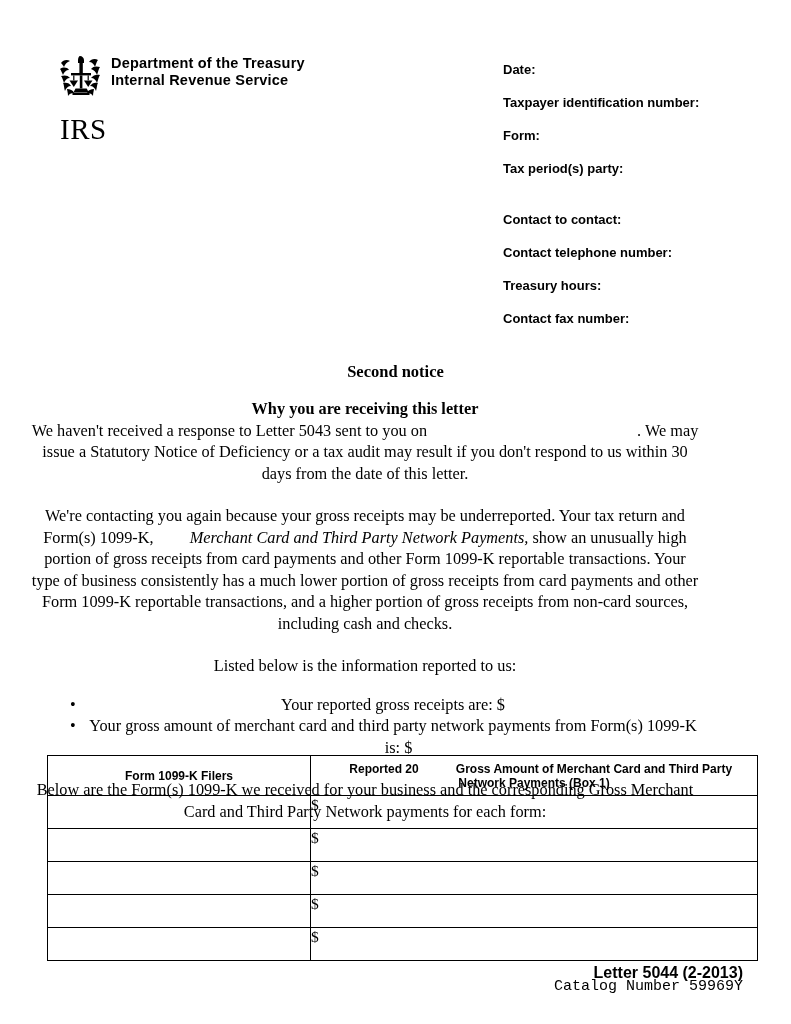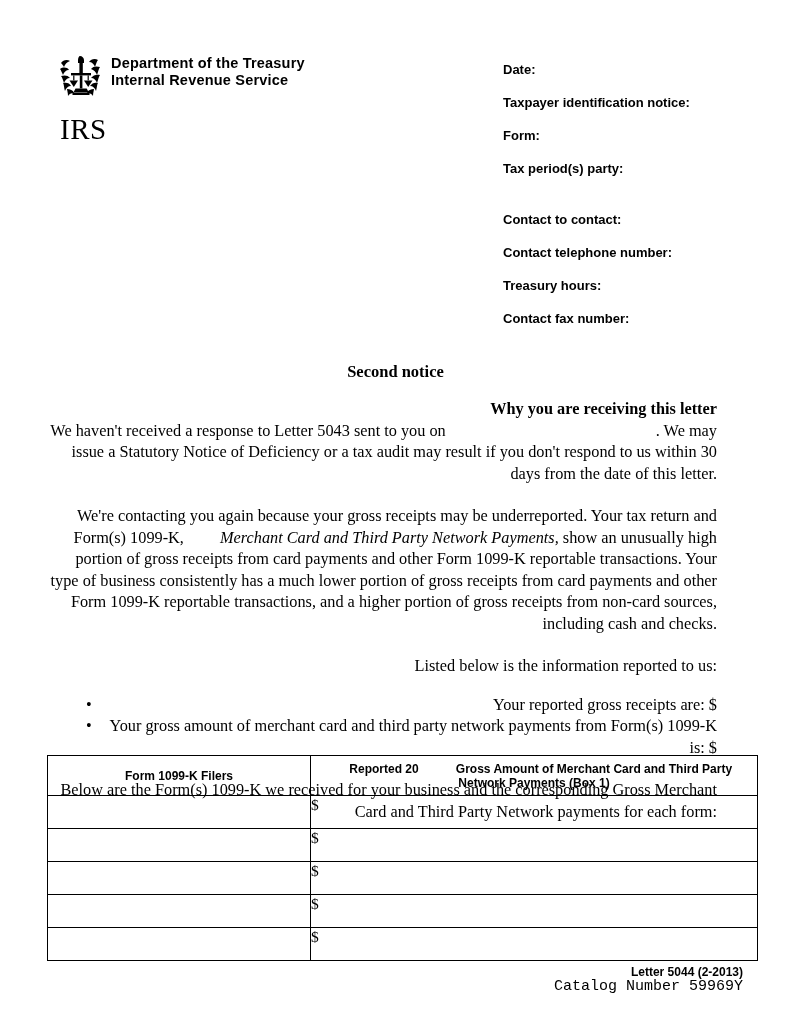--- a/index.html
+++ b/index.html
@@ -80,26 +80,26 @@
     left: 0;
     top: 362px;
     width: 791px;
     text-align: center;
     font-weight: bold;
     font-size: 16.5px;
   }
 
   .body {
     position: absolute;
-    left: 45px;
+    left: 29px;
     top: 398px;
     width: 672px;
     font-size: 16.3px;
     line-height: 21.5px;
-    text-align: right;
+    text-align: center;
   }
   .sec-head {
     font-weight: bold;
   }
   p.para {
     margin: 0;
   }
   p.spaced {
     margin-top: 21px;
   }
@@ -182,21 +182,21 @@
   .footer {
     position: absolute;
     left: 447px;
     top: 965px;
     width: 296px;
     text-align: right;
     font-family: "Liberation Sans", "DejaVu Sans", sans-serif;
   }
   .footer-letter {
     font-weight: bold;
-    font-size: 12px;
+    font-size: 16px;
     line-height: 15px;
   }
   .footer-catalog {
     font-size: 15px;
     line-height: 14px;
     font-family: Liberation Mono, monospace;
   }
 </style>
 </head>
 <body>
@@ -244,21 +244,21 @@
       </div>
     </div>
     <div class="irs-wordmark">IRS</div>
   </div>
 
   <div class="info-block">
     <div class="info-field">
       <span>Date:</span>
     </div>
     <div class="info-field">
-      <span>Taxpayer identification notice:</span>
+      <span>Taxpayer identification number:</span>
     </div>
     <div class="info-field">
       <span>Form:</span>
     </div>
     <div class="info-field">
       <span>Tax period(s) party:</span>
     </div>
     <div class="info-field gap-before">
       <span>Contact to contact:</span>
     </div>

